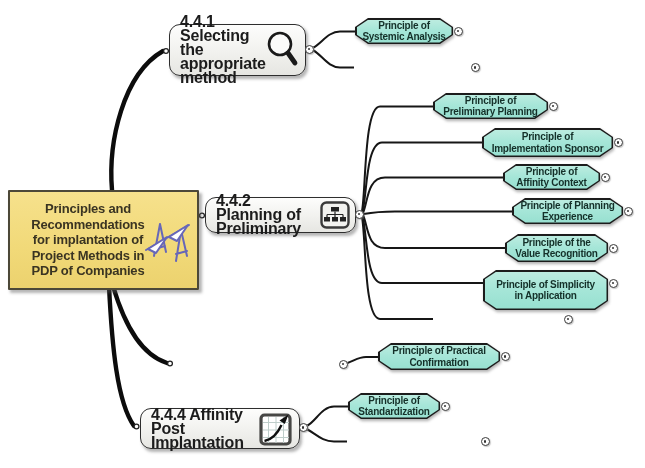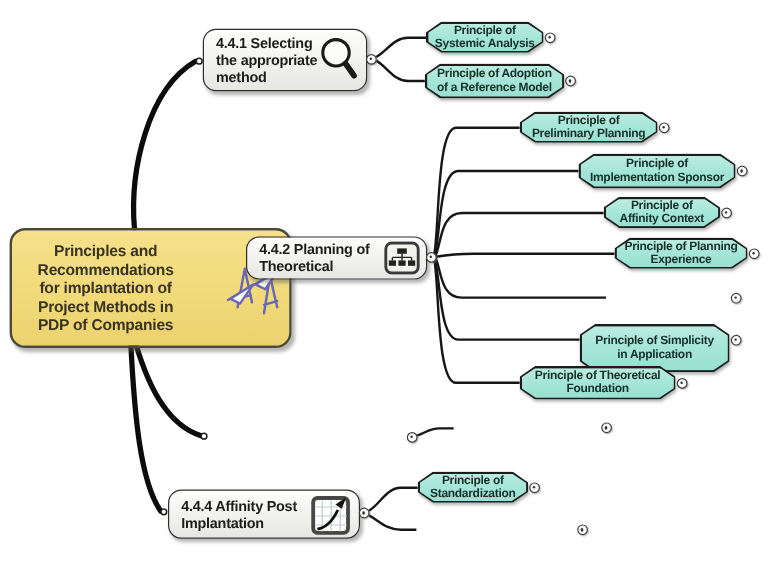--- a/index.html
+++ b/index.html
@@ -4,41 +4,40 @@
 <style>
   html,body{margin:0;padding:0;background:#fff;}
   .canvas{
     position:relative;width:645px;height:468px;overflow:hidden;background:#ffffff;
     font-family:"Liberation Sans","DejaVu Sans",sans-serif;font-weight:bold;
   }
   .connectors{position:absolute;left:0;top:0;}
 
   
   .root{
-    position:absolute;border:2px solid #4c4838;border-radius:13px;
+    position:absolute;border:2px solid #4c4838;border-radius:1px;
     background:linear-gradient(180deg,#f6e18c 0%,#f1d978 60%,#ecd26e 100%);
     box-shadow:2.5px 3px 3px rgba(90,90,90,.45);
-    padding-left:44px;
   }
   .root-label{
     position:absolute;left:2px;top:0;width:152px;height:100%;
     display:flex;align-items:center;justify-content:center;text-align:center;
     font-size:13px;line-height:15.5px;color:#3a3422;white-space:pre-line;letter-spacing:-.2px;
   }
   .root-icon{position:absolute;right:4px;top:24px;width:50px;height:50px;}
 
   
   .branch{
     position:absolute;display:flex;align-items:center;
     border:1.6px solid #2e2e2e;border-radius:11px;
     background:linear-gradient(180deg,#fdfdfc 0%,#f1f1ee 55%,#e6e6e2 100%);
     box-shadow:2px 2.5px 3px rgba(90,90,90,.45);
   }
   .branch-label{
-    flex:1;padding-left:10px;font-size:12px;line-height:14px;color:#1c1c1c;
+    flex:1;padding-left:10px;font-size:16px;line-height:14px;color:#1c1c1c;
     white-space:pre-line;letter-spacing:-.2px;
   }
   .branch-label.center{text-align:center;padding-left:4px;}
   .branch-icon{flex:0 0 auto;margin-right:5px;display:flex;align-items:center;}
 
   
   .leaf{position:absolute;filter:drop-shadow(1.5px 2px 1.5px rgba(80,80,80,.45));}
   .leaf-border{
     position:absolute;inset:0;background:#1c1c1c;
     clip-path:polygon(13px 0,calc(100% - 13px) 0,100% 9px,100% calc(100% - 9px),calc(100% - 13px) 100%,13px 100%,0 calc(100% - 9px),0 9px);
@@ -127,21 +126,21 @@
     <span class="branch-icon">
       <svg width="34" height="40" viewBox="0 0 34 40">
         <circle cx="14" cy="14" r="11" fill="#fbfbfa" stroke="#1a1a1a" stroke-width="2.6"></circle>
         <line x1="22" y1="23" x2="29" y2="33" stroke="#1a1a1a" stroke-width="4.8" stroke-linecap="round"></line>
       </svg>
     </span>
   </div>
 
   <div class="branch" style="left:205px;top:197px;width:149px;height:34px">
     <div class="branch-label">4.4.2 Planning of
-Theoretical</div>
+Preliminary</div>
     <span class="branch-icon">
       <svg width="30" height="28" viewBox="0 0 30 28">
         <rect x="1.5" y="1.5" width="27" height="25" rx="5" fill="#f2f2ef" stroke="#3a3a3a" stroke-width="2.4"></rect>
         <rect x="11" y="6" width="8" height="4.5" fill="#222"></rect>
         <path d="M15 10.5 V13.5 M7 13.5 H23 M7 13.5 V16 M15 13.5 V16 M23 13.5 V16" stroke="#222" stroke-width="1.2" fill="none"></path>
         <rect x="4" y="16" width="6" height="4.5" fill="#222"></rect>
         <rect x="12" y="16" width="6" height="4.5" fill="#222"></rect>
         <rect x="20" y="16" width="6" height="4.5" fill="#222"></rect>
       </svg>
     </span>
@@ -162,26 +161,20 @@
       </svg>
     </span>
   </div>
 
   <div class="leaf" style="left:355px;top:18px;width:98px;height:26px">
     <div class="leaf-border"></div>
       <div class="leaf-fill"></div>
     <div class="leaf-label">Principle of
 Systemic Analysis</div>
   </div>
-  <div class="leaf" style="left:354px;top:53px;width:116px;height:29px">
-    <div class="leaf-border"></div>
-      <div class="leaf-fill"></div>
-    <div class="leaf-label">Principle of Adoption
-of a Reference Model</div>
-  </div>
 
   <div class="leaf" style="left:433px;top:93px;width:115px;height:26px">
     <div class="leaf-border"></div>
       <div class="leaf-fill"></div>
     <div class="leaf-label">Principle of
 Preliminary Planning</div>
   </div>
   <div class="leaf" style="left:482px;top:128px;width:131px;height:29px">
     <div class="leaf-border"></div>
       <div class="leaf-fill"></div>
@@ -193,33 +186,39 @@
       <div class="leaf-fill"></div>
     <div class="leaf-label">Principle of
 Affinity Context</div>
   </div>
   <div class="leaf" style="left:512px;top:198px;width:111px;height:26px">
     <div class="leaf-border"></div>
       <div class="leaf-fill"></div>
     <div class="leaf-label">Principle of Planning
 Experience</div>
   </div>
+  <div class="leaf" style="left:505px;top:234px;width:103px;height:28px">
+    <div class="leaf-border"></div>
+      <div class="leaf-fill"></div>
+    <div class="leaf-label">Principle of the
+Value Recognition</div>
+  </div>
   <div class="leaf" style="left:483px;top:270px;width:125px;height:40px">
     <div class="leaf-border"></div>
       <div class="leaf-fill"></div>
     <div class="leaf-label">Principle of Simplicity
 in Application</div>
   </div>
-  <div class="leaf" style="left:433px;top:305px;width:130px;height:28px">
-    <div class="leaf-border"></div>
-      <div class="leaf-fill"></div>
-    <div class="leaf-label">Principle of Theoretical
-Foundation</div>
-  </div>
-
+
+  <div class="leaf" style="left:378px;top:343px;width:122px;height:27px">
+    <div class="leaf-border"></div>
+      <div class="leaf-fill"></div>
+    <div class="leaf-label">Principle of Practical
+Confirmation</div>
+  </div>
 
   <div class="leaf" style="left:348px;top:393px;width:92px;height:26px">
     <div class="leaf-border"></div>
       <div class="leaf-fill"></div>
     <div class="leaf-label">Principle of
 Standardization</div>
   </div>
 
   <div class="toggle" style="left:304.5px;top:44.5px"></div>
   <div class="toggle" style="left:354.5px;top:209.5px"></div>

